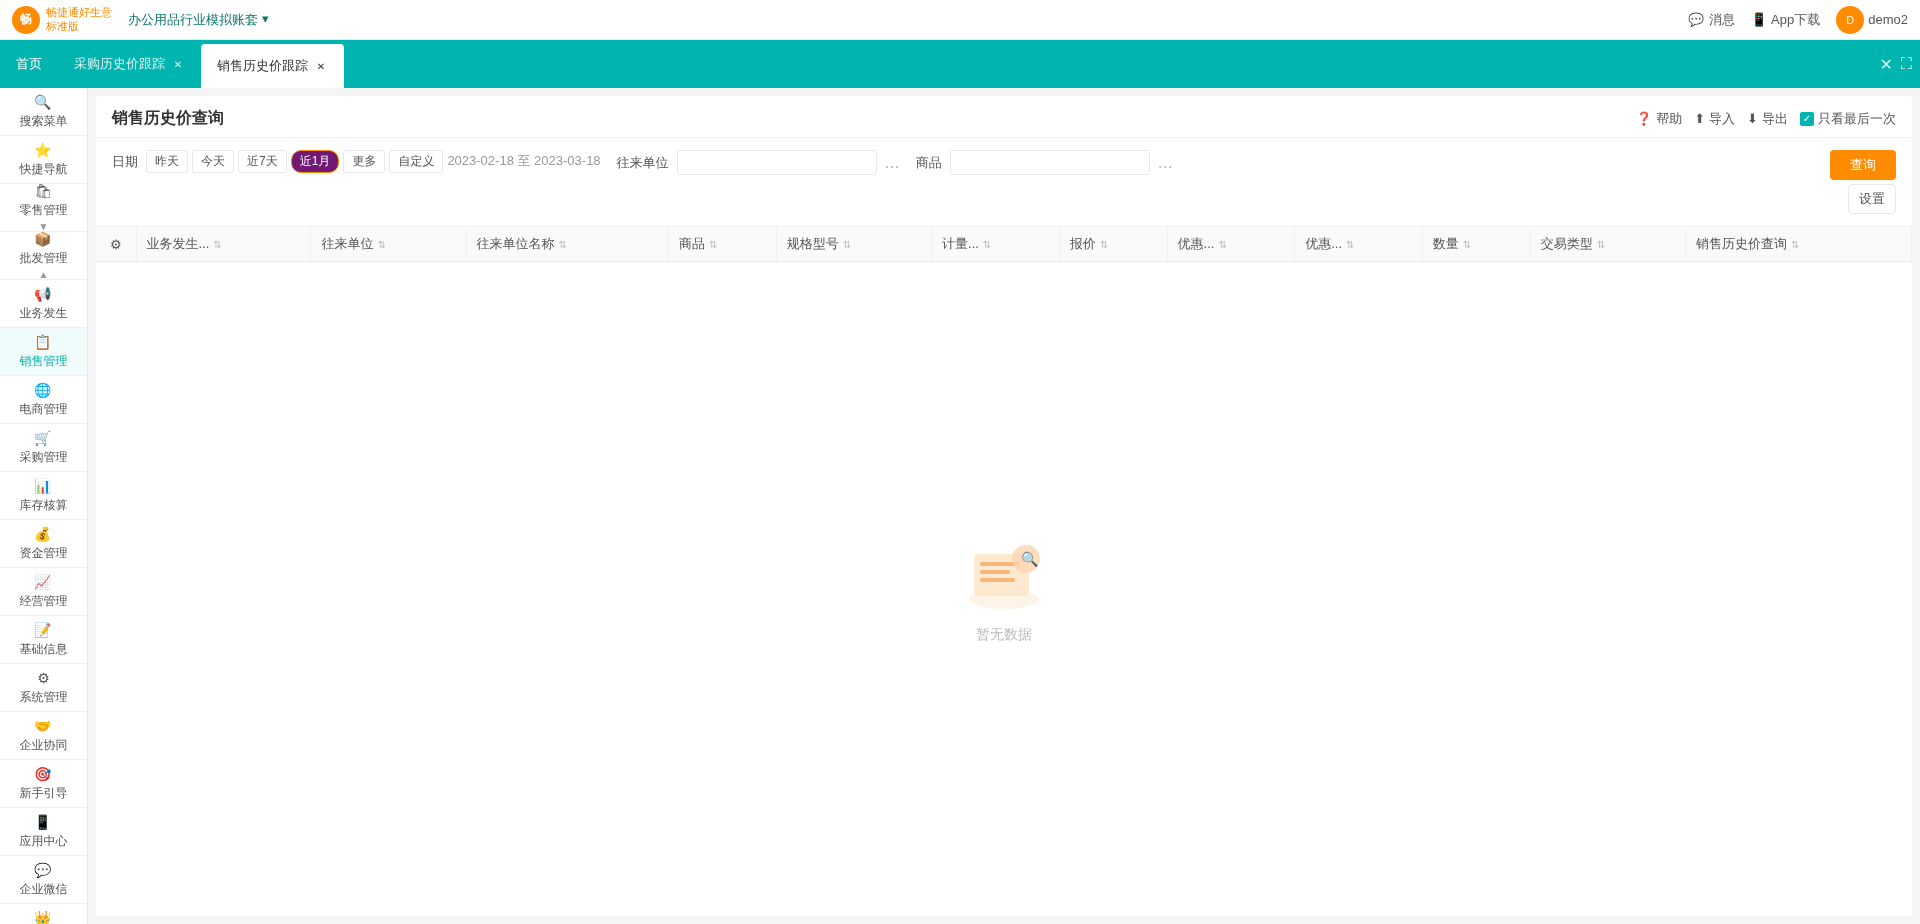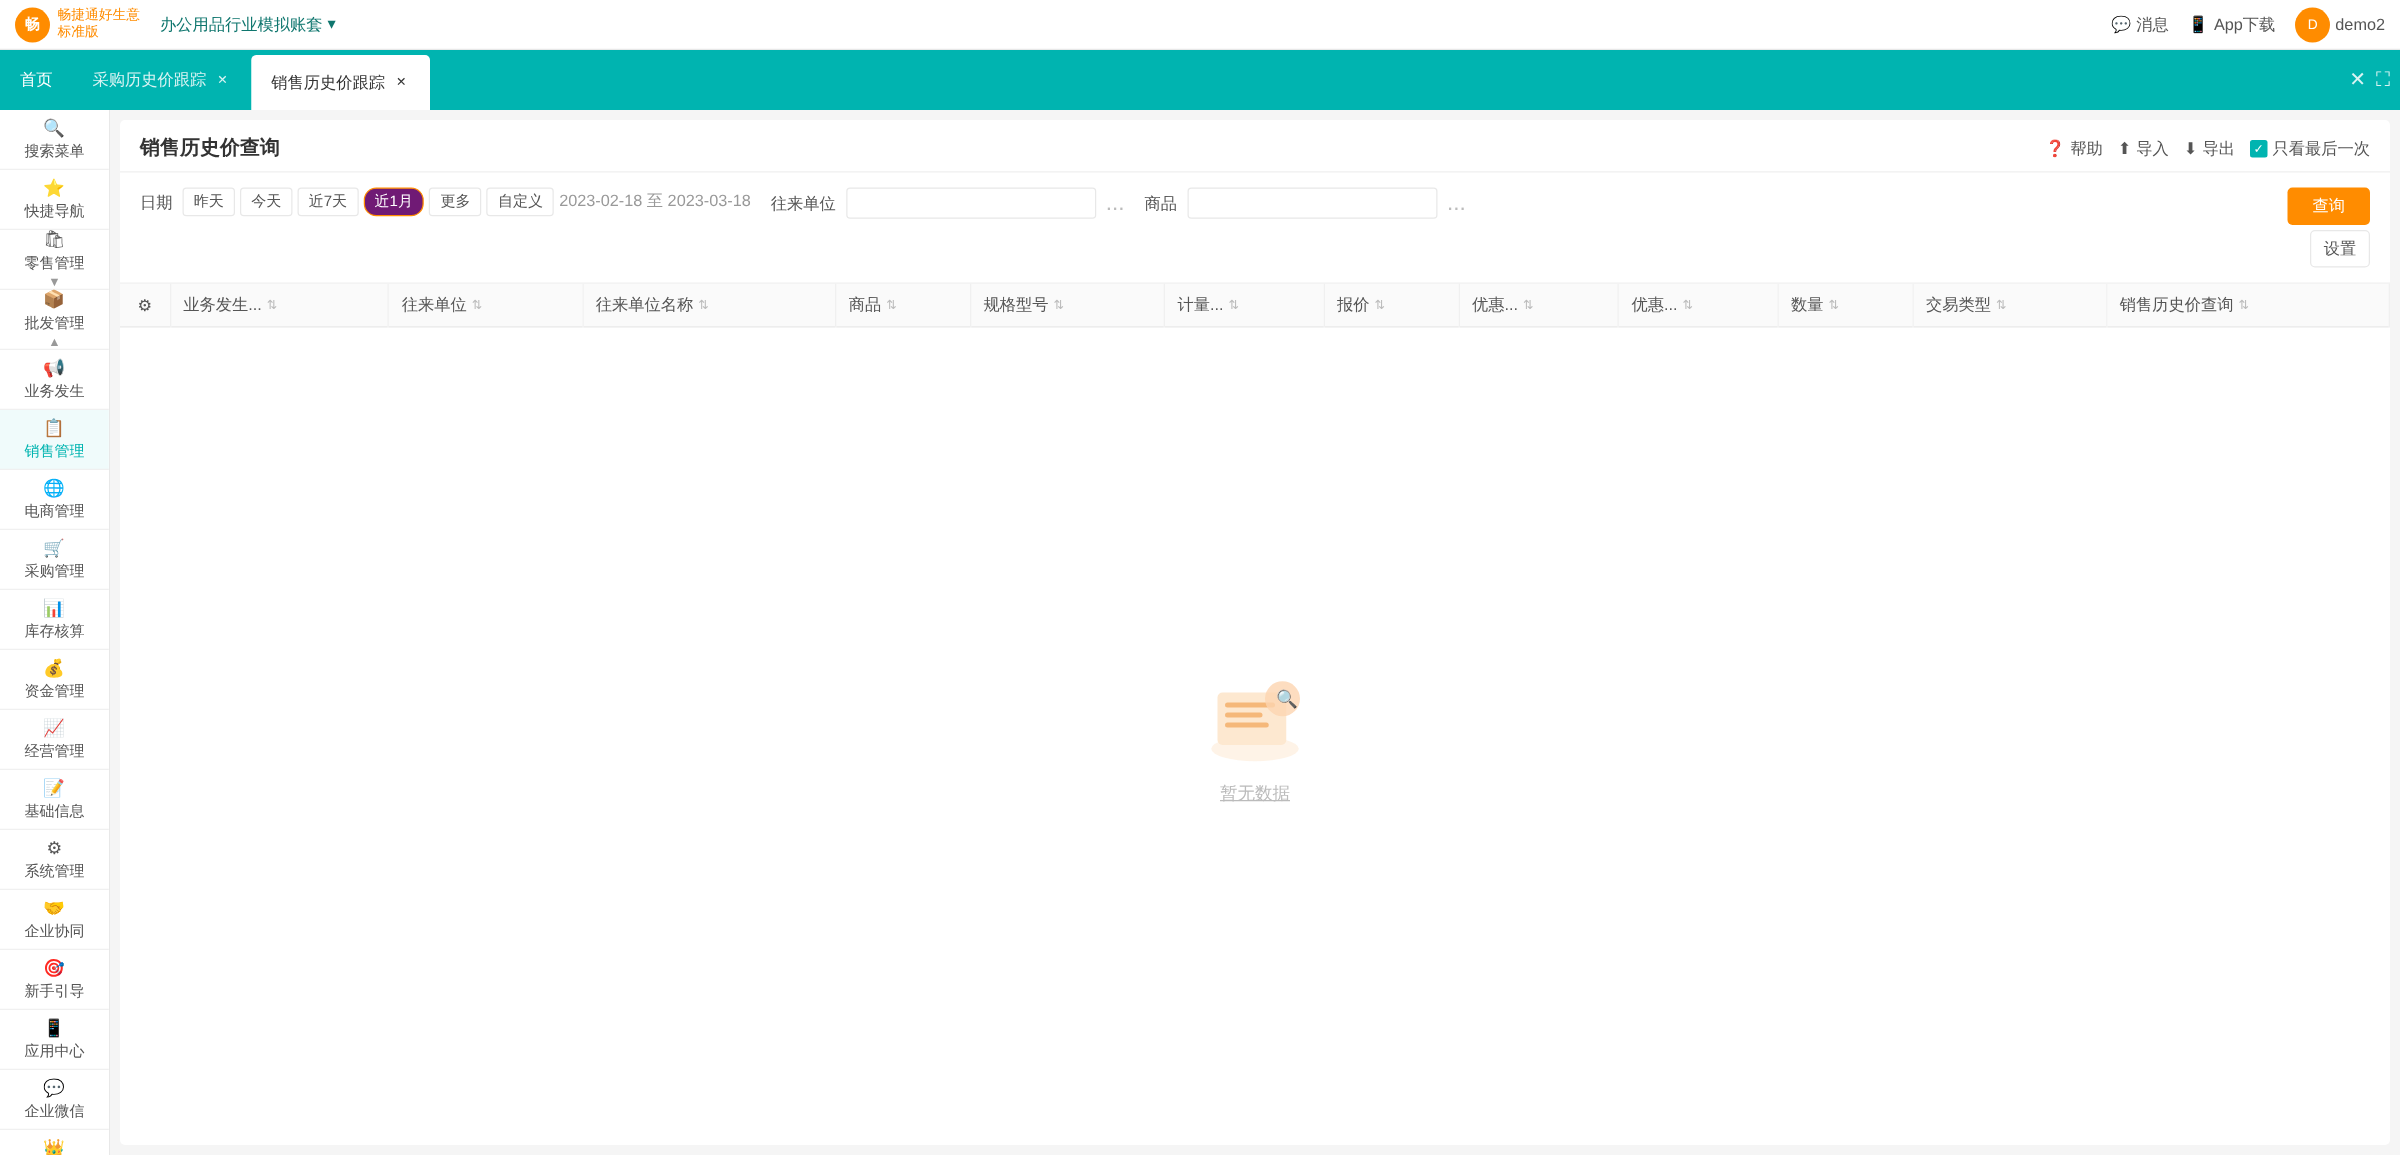--- a/index.html
+++ b/index.html
@@ -64,21 +64,21 @@
     thead tr { background: #fafafa; border-bottom: 1px solid #e8e8e8; }
     thead th { padding: 8px 10px; text-align: left; color: #555; font-weight: 500; border-right: 1px solid #f0f0f0; white-space: nowrap; position: relative; }
     thead th .th-inner { display: flex; align-items: center; gap: 4px; }
     thead th .sort-icon { color: #bbb; font-size: 10px; }
     thead th:first-child { width: 40px; }
     .gear-col { width: 36px; text-align: center; }
 
     
     .empty-state { display: flex; flex-direction: column; align-items: center; justify-content: center; flex: 1; padding: 60px; }
     .empty-icon { width: 100px; height: 80px; position: relative; margin-bottom: 12px; }
-    .empty-text { color: #bbb; font-size: 14px; text-decoration: underline; }
+    .empty-text { color: #bbb; font-size: 14px; }
 
     
     .sidebar::-webkit-scrollbar { width: 4px; }
     .sidebar::-webkit-scrollbar-thumb { background: #e0e0e0; border-radius: 2px; }
   </style>
 </head>
 <body>
 
 <div class="top-bar">
   <div class="top-bar-left">

